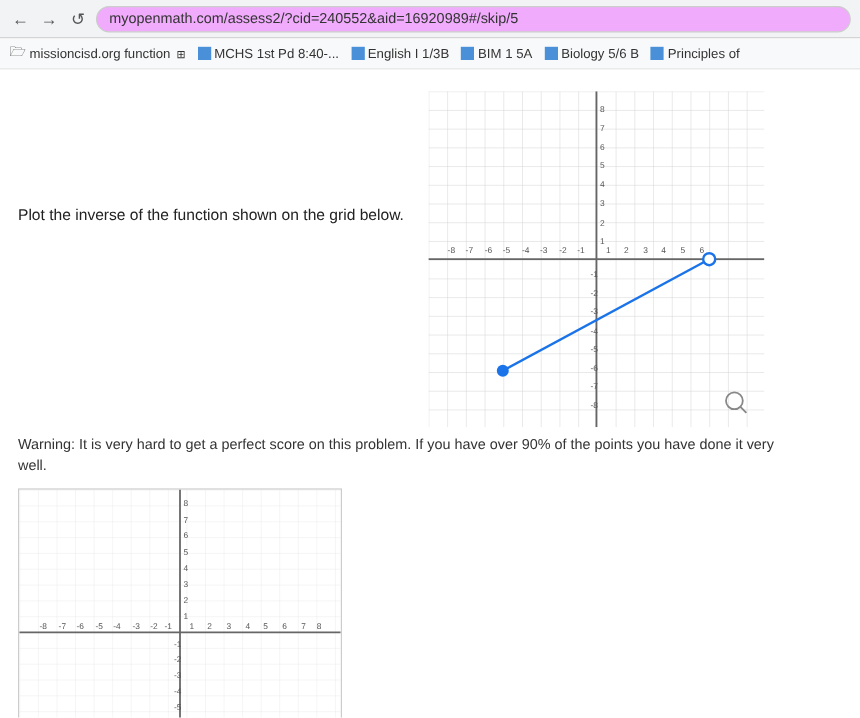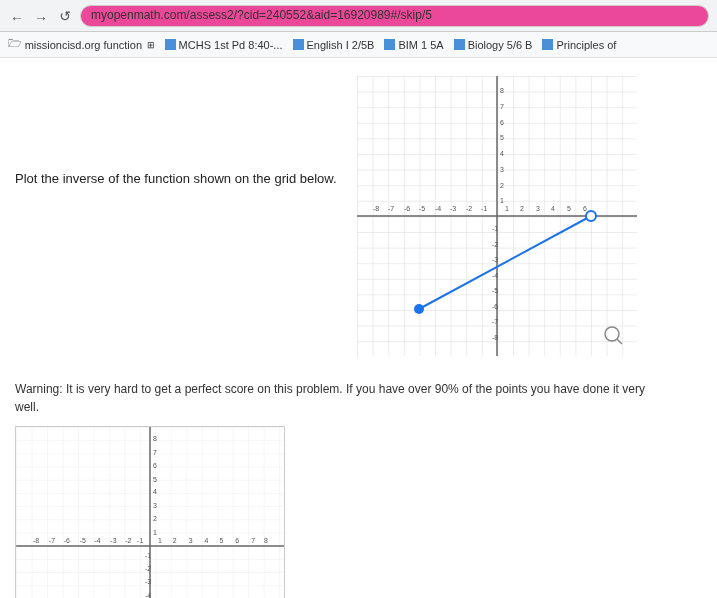--- a/index.html
+++ b/index.html
@@ -27,21 +27,21 @@
       height: 18px;
       display: flex;
       align-items: center;
       justify-content: center;
       cursor: pointer;
       color: #555;
       font-size: 14px;
     }
     .url-bar {
       flex: 1;
-      background: #ec4899;
+      background: #f0abfc;
       border: 1px solid #ccc;
       border-radius: 12px;
       padding: 2px 10px;
       font-size: 12px;
       color: #333;
       height: 22px;
     }
     .bookmarks-bar {
       display: flex;
       align-items: center;
@@ -89,21 +89,21 @@
       flex-shrink: 0;
     }
     .graph-svg {
       width: 280px;
       height: 280px;
     }
 
     .warning-text {
       font-size: 12px;
       color: #333;
-      margin-top: 24px;
+      margin-top: 5px;
       line-height: 1.5;
     }
 
     
     .interactive-area {
       display: flex;
       flex-direction: column;
       align-items: flex-start;
       margin-top: 10px;
     }
@@ -132,21 +132,21 @@
     <span style="font-size:11px;">🗁</span>
     <span>missioncisd.org function</span>
     <span style="font-size:9px;margin-left:2px;">⊞</span>
   </span>
   <span class="bookmark-item">
     <span style="width:11px;height:11px;background:#4a90d9;display:inline-block;"></span>
     <span>MCHS 1st Pd 8:40-...</span>
   </span>
   <span class="bookmark-item">
     <span style="width:11px;height:11px;background:#4a90d9;display:inline-block;"></span>
-    <span>English I 2/5B</span>
+    <span>English I 1/3B</span>
   </span>
   <span class="bookmark-item">
     <span style="width:11px;height:11px;background:#4a90d9;display:inline-block;"></span>
     <span>BIM 1 5A</span>
   </span>
   <span class="bookmark-item">
     <span style="width:11px;height:11px;background:#4a90d9;display:inline-block;"></span>
     <span>Biology 5/6 B</span>
   </span>
   <span class="bookmark-item">

